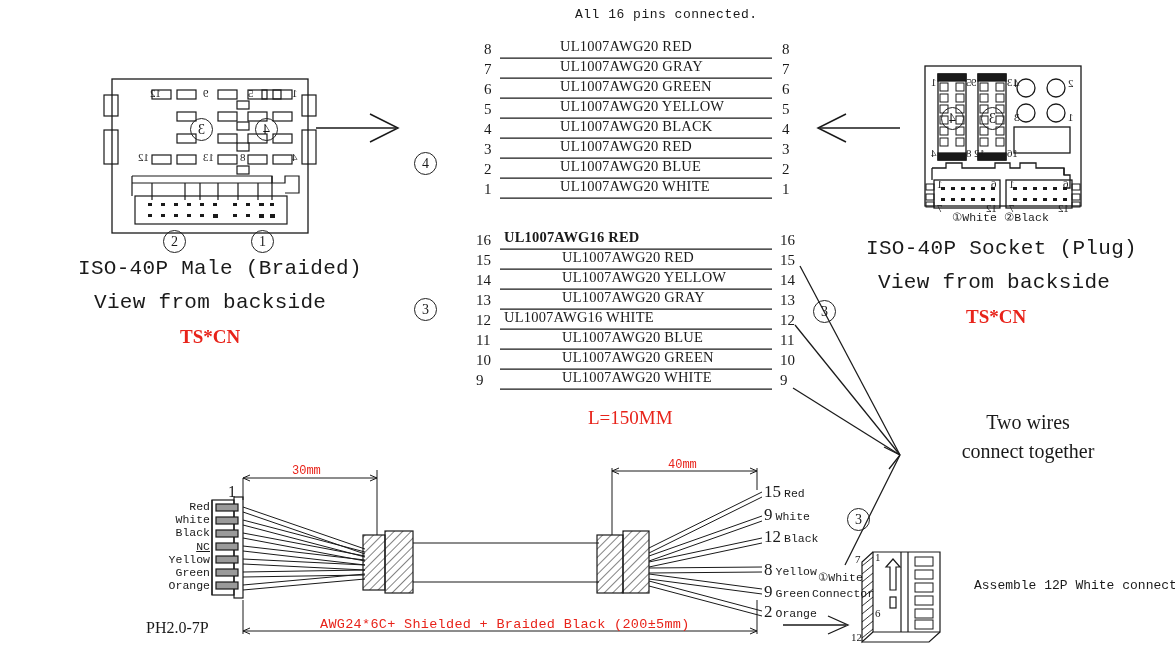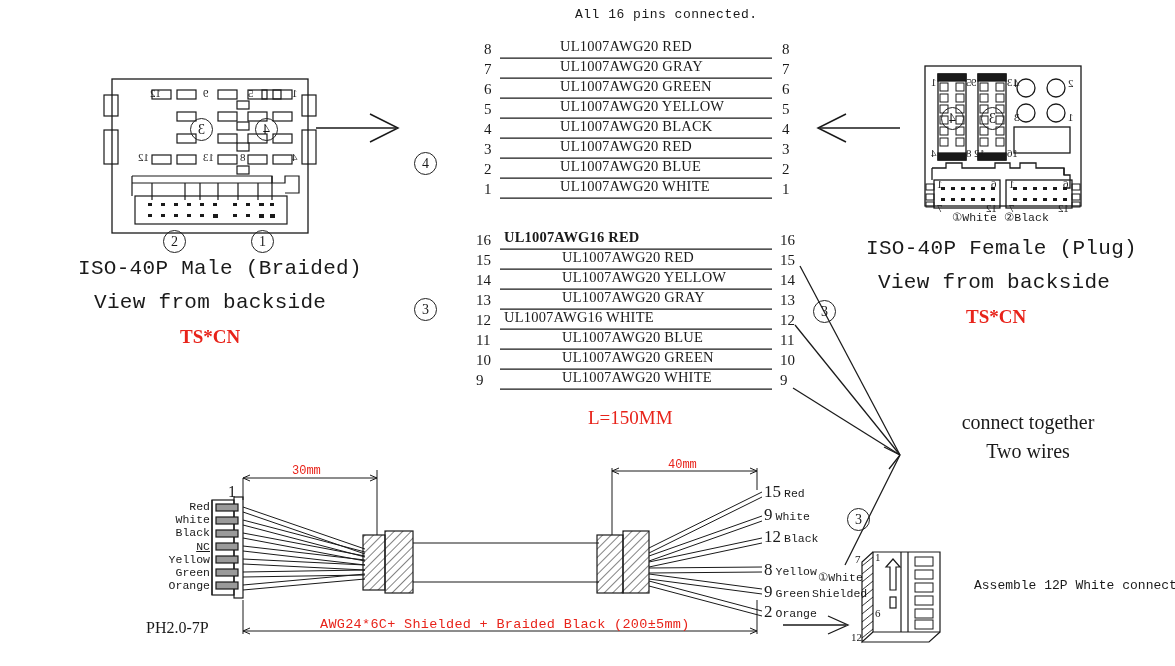--- a/index.html
+++ b/index.html
@@ -397,21 +397,21 @@
   <div class="abs txt tinynum" style="left:937px;top:203px;"><span class="mirror">7</span></div>
   <div class="abs txt tinynum" style="left:986px;top:203px;"><span class="mirror">12</span></div>
   <div class="abs txt tinynum" style="left:1009px;top:179px;"><span class="mirror">1</span></div>
   <div class="abs txt tinynum" style="left:1063px;top:179px;"><span class="mirror">6</span></div>
   <div class="abs txt tinynum" style="left:1009px;top:203px;"><span class="mirror">7</span></div>
   <div class="abs txt tinynum" style="left:1058px;top:203px;"><span class="mirror">12</span></div>
 </div>
 <div class="abs txt smalllbl" style="left:952px;top:212px;">①White</div>
 <div class="abs txt smalllbl" style="left:1004px;top:212px;">②Black</div>
 
-<div class="abs txt bigtitle" style="left:866px;top:238px;">ISO-40P Female (Plug)</div>
+<div class="abs txt bigtitle" style="left:866px;top:238px;">ISO-40P Socket (Plug)</div>
 <div class="abs txt bigtitle" style="left:878px;top:272px;">View from backside</div>
 <div class="abs txt tscn red" style="left:966px;top:307px;">TS*CN</div>
 
 <div class="abs circnum" style="left:414px;top:152px;">
     <span>4</span>
   </div>
 <div id="upper-table">
     <div class="abs txt pinnum" style="left: 484px; top: 42px;">8</div>
     <div class="abs txt pinnum" style="left: 782px; top: 42px;">8</div>
     <div class="abs txt wirelbl" style="left: 560px; top: 39px;">UL1007AWG20 RED</div>
@@ -467,22 +467,22 @@
     <div class="abs txt pinnum" style="left: 780px; top: 373px;">9</div>
     <div class="abs txt wirelbl" style="left: 562px; top: 370px;">UL1007AWG20 WHITE</div>
   </div>
 <div class="abs txt red" style="left:588px;top:408px;font-family:'Liberation Serif',serif;font-size:19px;">L=150MM</div>
 
 <div class="abs circnum" style="left:813px;top:300px;">
     <span>3</span>
   </div>
 
 <div class="abs twolines" style="left:928px;top:408px;width:200px;">
+  <div>Two wires</div>
   <div>connect together</div>
-  <div>Two wires</div>
 </div>
 
 <div class="abs txt dimlbl red" style="left:292px;top:465px;">30mm</div>
 <div class="abs txt dimlbl red" style="left:668px;top:459px;">40mm</div>
 <div class="abs txt" style="left:228px;top:484px;font-family:'Liberation Serif',serif;font-size:16px;">1</div>
 <div class="abs txt cablelbl red" style="left:320px;top:618px;">AWG24*6C+ Shielded + Braided Black (200±5mm)</div>
 <div class="abs txt" style="left:146px;top:620px;font-family:'Liberation Serif',serif;font-size:16px;">PH2.0-7P</div>
 
 <div id="left-wire-colors" class="abs" style="left:155px;top:500px;width:55px;text-align:right;">
     <div class="txt smalllbl" style="line-height: 13.2px;">Red</div>
@@ -519,20 +519,20 @@
       <span class="txt" style="font-family: &quot;Liberation Serif&quot;, serif; font-size: 17px;">2</span>
       <span class="txt smalllbl">Orange</span>
     </div>
   </div>
 
 <div class="abs circnum" style="left:847px;top:508px;">
     <span>3</span>
   </div>
 
 <div class="abs txt smalllbl" style="left:818px;top:572px;">①White</div>
-<div class="abs txt smalllbl" style="left:812px;top:588px;">Shielded</div>
+<div class="abs txt smalllbl" style="left:812px;top:588px;">Connector</div>
 
 <div class="abs txt tinynum" style="left:855px;top:554px;">7</div>
 <div class="abs txt tinynum" style="left:875px;top:552px;">1</div>
 <div class="abs txt tinynum" style="left:875px;top:608px;">6</div>
 <div class="abs txt tinynum" style="left:851px;top:632px;">12</div>
 
 <div class="abs txt assemble" style="left:974px;top:579px;">Assemble 12P White connector</div>
 
 </body></html>

